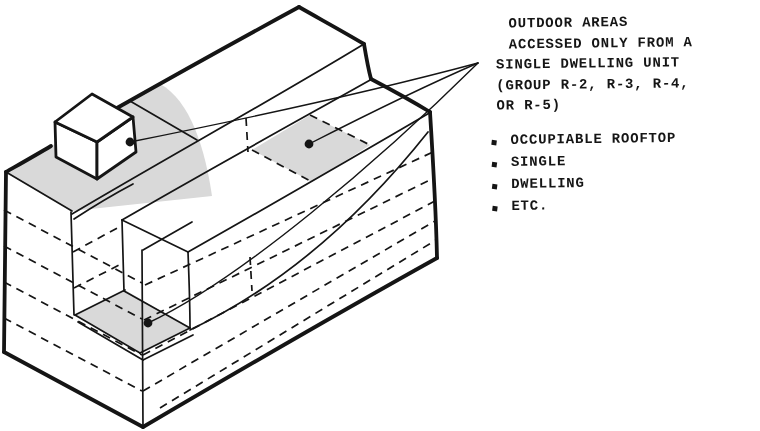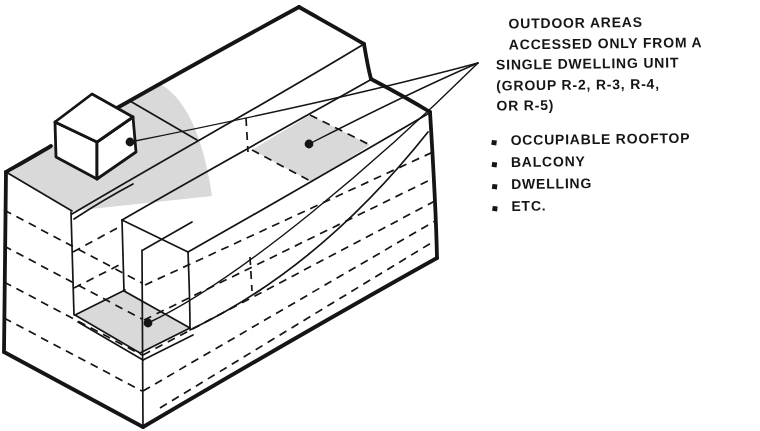--- a/index.html
+++ b/index.html
@@ -1,21 +1,21 @@
 <!DOCTYPE html>
 <html><head>
 <meta charset="utf-8">
 <style>
   html,body{margin:0;padding:0;background:#ffffff;}
   .stage{
     position:relative;
     width:760px;height:431px;
     background:#ffffff;
     overflow:hidden;
-    font-family:Liberation Sans, sans-serif;
+    font-family:Liberation Mono, monospace;
   }
   .sketch{position:absolute;left:0;top:0;}
   .anno{
     position:absolute;
     left:496px;top:12px;
     width:262px;
     color:#151515;
     transform:rotate(-0.7deg);
   }
   .anno .ln{
@@ -138,21 +138,21 @@
     <div class="ln">OR R-5)</div>
   </div>
 
   <ul class="bullets">
     <li>
       <span class="bdot"></span>
       <span>OCCUPIABLE ROOFTOP</span>
     </li>
     <li>
       <span class="bdot"></span>
-      <span>BALCONY</span>
+      <span>SINGLE</span>
     </li>
     <li>
       <span class="bdot"></span>
       <span>DWELLING</span>
     </li>
     <li>
       <span class="bdot"></span>
       <span>ETC.</span>
     </li>
   </ul>

